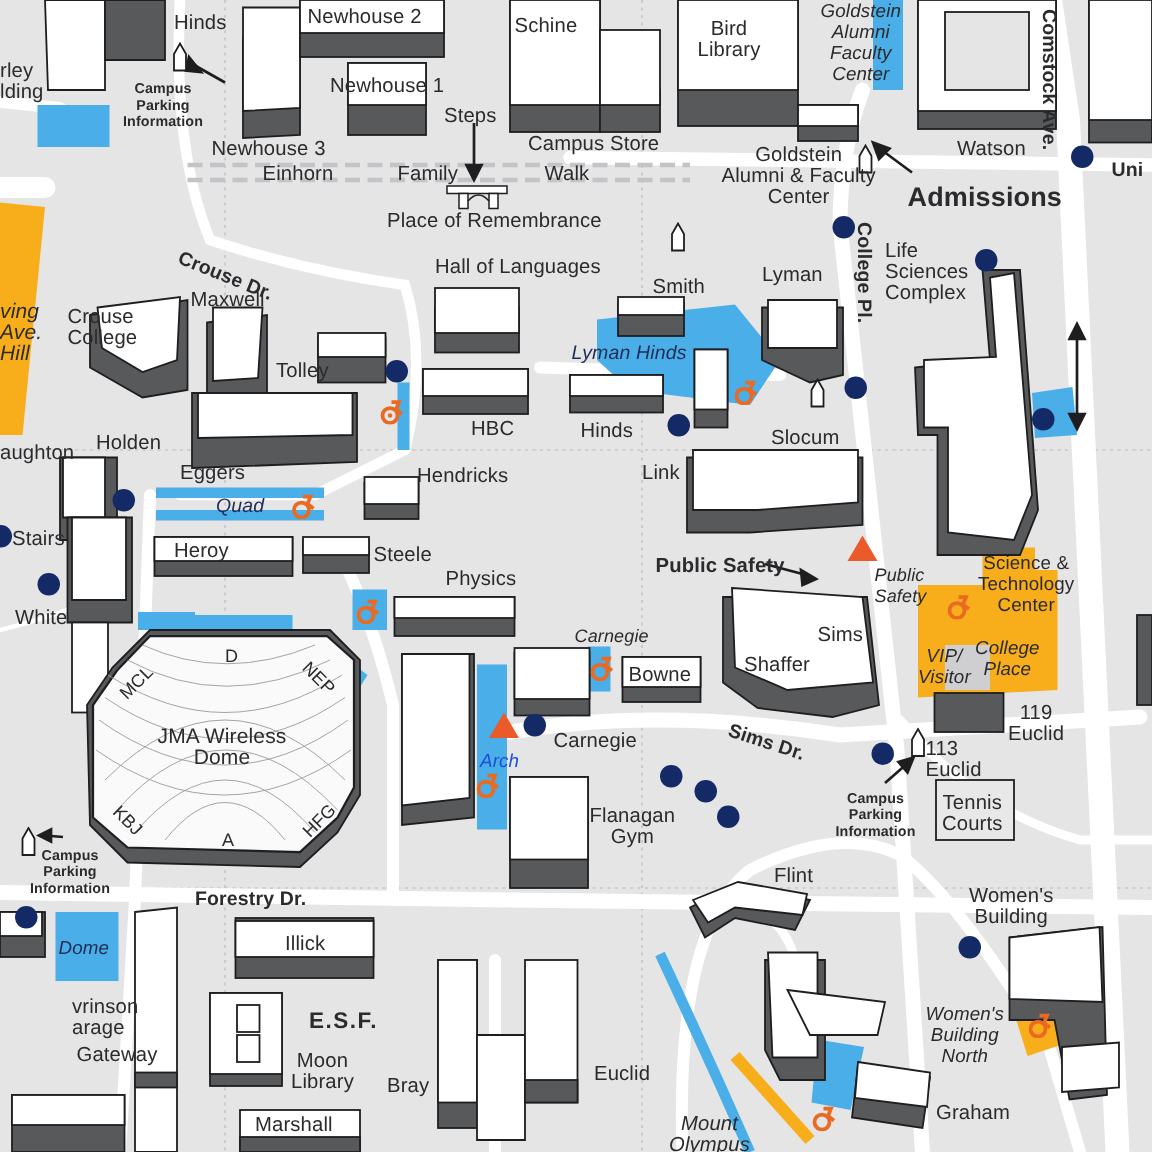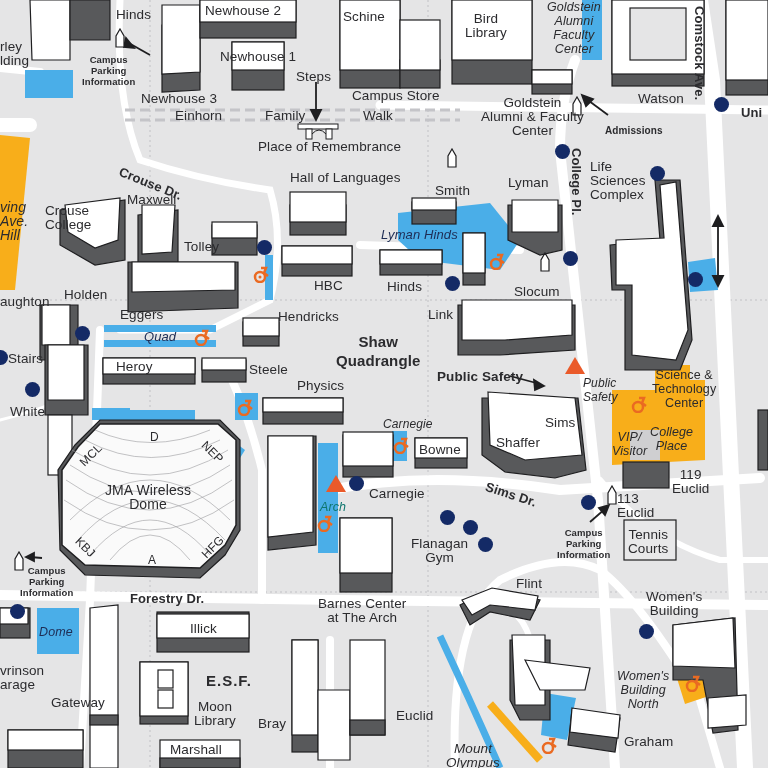--- a/index.html
+++ b/index.html
@@ -367,21 +367,21 @@
 Library</div>
   <div class="lbl c it" style="left:547px;top:0px;white-space:pre;font-size:12.5px;">Goldstein
 Alumni
 Faculty
 Center</div>
   <div class="lbl" style="left:638px;top:92px;">Watson</div>
   <div class="lbl" style="left:352px;top:89px;">Campus Store</div>
   <div class="lbl c" style="left:481px;top:96px;white-space:pre;">Goldstein
 Alumni &amp; Faculty
 Center</div>
-  <div class="lbl bold" style="left:605px;top:124px;font-size:10px;">Admissions</div>
+  <div class="lbl bold" style="left:605px;top:124px;font-size:18px;">Admissions</div>
   <div class="lbl" style="left:258px;top:140px;">Place of Remembrance</div>
   <div class="lbl" style="left:290px;top:171px;">Hall of Languages</div>
   <div class="lbl" style="left:435px;top:184px;">Smith</div>
   <div class="lbl" style="left:508px;top:176px;">Lyman</div>
   <div class="lbl" style="left:590px;top:160px;white-space:pre;">Life
 Sciences
 Complex</div>
   <div class="lbl" style="left:45px;top:168px;white-space:pre;margin-top:36px;">Crouse
 College</div>
   <div class="lbl" style="left:127px;top:193px;">Maxwell</div>
@@ -389,78 +389,74 @@
   <div class="lbl" style="left:314px;top:279px;">HBC</div>
   <div class="lbl" style="left:387px;top:280px;">Hinds</div>
   <div class="lbl it" style="left:381px;top:228px;color:#1e2d55;font-size:13px;">Lyman Hinds</div>
   <div class="lbl" style="left:514px;top:285px;">Slocum</div>
   <div class="lbl" style="left:0px;top:295px;">aughton</div>
   <div class="lbl" style="left:64px;top:288px;">Holden</div>
   <div class="lbl" style="left:120px;top:308px;">Eggers</div>
   <div class="lbl it" style="left:144px;top:330px;color:#1e2d55;font-size:13px;">Quad</div>
   <div class="lbl" style="left:278px;top:310px;">Hendricks</div>
   <div class="lbl" style="left:428px;top:308px;">Link</div>
-  <div class="lbl c bold big" style="left:336px;top:332px;white-space:pre;line-height:19px;">Shaw
-Quadrangle</div>
   <div class="lbl" style="left:116px;top:360px;">Heroy</div>
   <div class="lbl" style="left:249px;top:363px;">Steele</div>
   <div class="lbl" style="left:297px;top:379px;">Physics</div>
   <div class="lbl bold" style="left:437px;top:370px;font-size:13.5px;">Public Safety</div>
   <div class="lbl it" style="left:583px;top:376px;white-space:pre;font-size:12px;">Public
 Safety</div>
   <div class="lbl c" style="left:652px;top:368px;white-space:pre;font-size:12.5px;">Science &amp;
 Technology
 Center</div>
   <div class="lbl" style="left:10px;top:405px;">White</div>
   <div class="lbl" style="left:8px;top:352px;">Stairs</div>
   <div class="lbl" style="left:545px;top:416px;">Sims</div>
   <div class="lbl" style="left:496px;top:436px;">Shaffer</div>
   <div class="lbl it" style="left:383px;top:417px;font-size:12px;">Carnegie</div>
   <div class="lbl" style="left:419px;top:443px;">Bowne</div>
   <div class="lbl" style="left:369px;top:487px;">Carnegie</div>
-  <div class="lbl it" style="left:320px;top:500px;color:#0f766e;font-size:12.5px;">Arch</div>
+  <div class="lbl it" style="left:320px;top:500px;color:#1d4ed8;font-size:12.5px;">Arch</div>
   <div class="lbl c it" style="left:612px;top:430px;white-space:pre;font-size:12.5px;">VIP/
 Visitor</div>
   <div class="lbl c it" style="left:650px;top:425px;white-space:pre;font-size:12.5px;">College
 Place</div>
   <div class="lbl" style="left:672px;top:468px;white-space:pre;text-align:center;">119
 Euclid</div>
   <div class="lbl" style="left:617px;top:492px;white-space:pre;">113
 Euclid</div>
   <div class="lbl c" style="left:105px;top:483px;white-space:pre;font-size:14px;">JMA Wireless
 Dome</div>
   <div class="lbl" style="left:150px;top:430px;font-size:12px;">D</div>
   <div class="lbl" style="left:78px;top:448px;font-size:12px;transform:rotate(-45deg);">MCL</div>
   <div class="lbl" style="left:200px;top:445px;font-size:12px;transform:rotate(45deg);">NEP</div>
   <div class="lbl" style="left:74px;top:540px;font-size:12px;transform:rotate(45deg);">KBJ</div>
   <div class="lbl" style="left:148px;top:553px;font-size:12px;">A</div>
   <div class="lbl" style="left:200px;top:540px;font-size:12px;transform:rotate(-45deg);">HFG</div>
-  <div class="lbl c" style="left:393px;top:537px;white-space:pre;margin-left:18px;">Flanagan
+  <div class="lbl c" style="left:393px;top:537px;white-space:pre;">Flanagan
 Gym</div>
   <div class="lbl c" style="left:628px;top:528px;white-space:pre;">Tennis
 Courts</div>
-  <div class="lbl c" style="left:318px;top:597px;white-space:pre;">Barnes Center
-at The Arch</div>
   <div class="lbl" style="left:516px;top:577px;">Flint</div>
   <div class="lbl c" style="left:646px;top:590px;white-space:pre;">Women's
 Building</div>
   <div class="lbl c it" style="left:617px;top:669px;white-space:pre;font-size:12.5px;">Women's
 Building
 North</div>
   <div class="lbl" style="left:190px;top:622px;">Illick</div>
   <div class="lbl bold big" style="left:206px;top:673px;letter-spacing:1px;">E.S.F.</div>
   <div class="lbl c" style="left:194px;top:700px;white-space:pre;">Moon
 Library</div>
   <div class="lbl" style="left:258px;top:717px;">Bray</div>
   <div class="lbl" style="left:396px;top:709px;">Euclid</div>
   <div class="lbl" style="left:624px;top:735px;">Graham</div>
   <div class="lbl c it" style="left:446px;top:742px;white-space:pre;">Mount
 Olympus</div>
   <div class="lbl" style="left:25px;top:696px;margin-left:26px;">Gateway</div>
-  <div class="lbl" style="left:0;top:664px;white-space:pre;">vrinson
+  <div class="lbl" style="left:0;top:664px;white-space:pre;padding-left:48px;">vrinson
 arage</div>
   <div class="lbl it" style="left:39px;top:625px;color:#1e2d55;font-size:12.5px;">Dome</div>
   <div class="lbl" style="left:170px;top:743px;">Marshall</div>
   <div class="lbl it" style="left:0;top:200px;white-space:pre;font-size:14px;">ving
 Ave.
 Hill</div>
 
   <div class="lbl road" style="left:122px;top:165px;transform:rotate(22deg);transform-origin:left top;">Crouse Dr.</div>
   <div class="lbl road" style="left:583px;top:148px;transform:rotate(90deg);transform-origin:left top;">College Pl.</div>
   <div class="lbl road" style="left:706px;top:6px;transform:rotate(90deg);transform-origin:left top;">Comstock Ave.</div>

